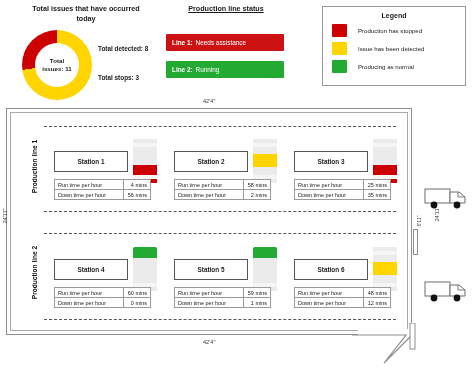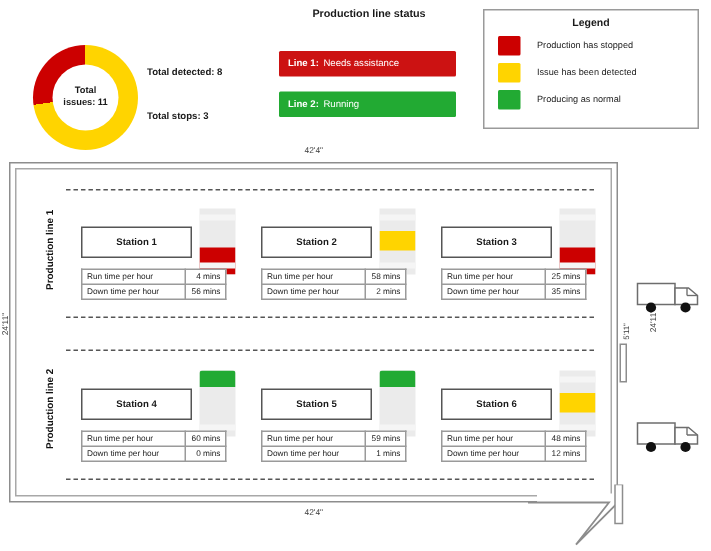--- a/index.html
+++ b/index.html
@@ -68,21 +68,21 @@
   .stat-line {
     position: absolute;
     font-size: 6.4px;
     font-weight: bold;
     white-space: nowrap;
   }
   #stat-detected { left: 80px; top: 41px; }
   #stat-stops   { left: 80px; top: 70px; }
 
   
-  #status-panel { left: 176px; top: 4px; width: 140px; }
+  #status-panel { left: 156px; top: 4px; width: 140px; text-decoration: underline; }
   #status-panel .panel-title { width: 140px; margin-left: 0; }
   .status-bar {
     position: absolute;
     left: 10px;
     width: 118px;
     height: 17px;
     display: flex;
     align-items: center;
     padding-left: 6px;
     box-sizing: border-box;
@@ -273,20 +273,21 @@
     color: #3a3a3a;
     transform: rotate(-90deg);
     transform-origin: center;
     white-space: nowrap;
   }
 </style>
 </head>
 <body>
 
 <div class="abs" id="issues-panel">
+  <div class="panel-title">Total issues that have occurred today</div>
 
   <div id="donut-wrap">
     <div id="donut"></div>
     <div id="donut-center">
       <span>Total</span>
       <span>issues: 11</span>
     </div>
   </div>
 
   <div class="stat-line" id="stat-detected">Total detected: 8</div>

